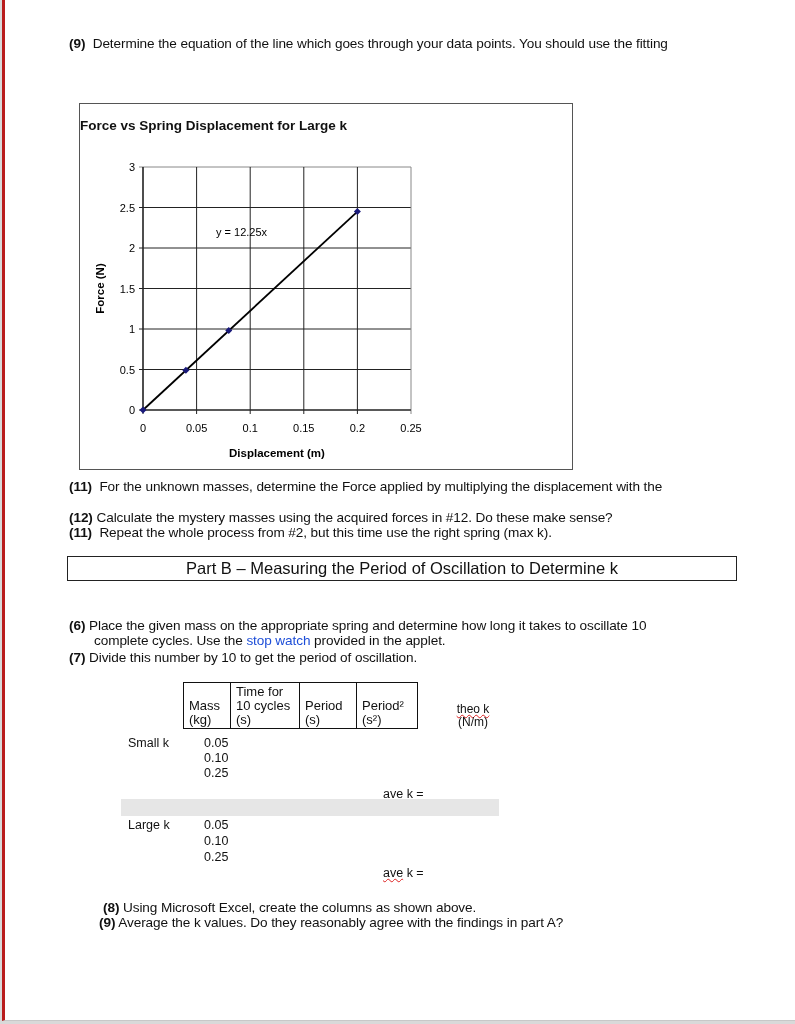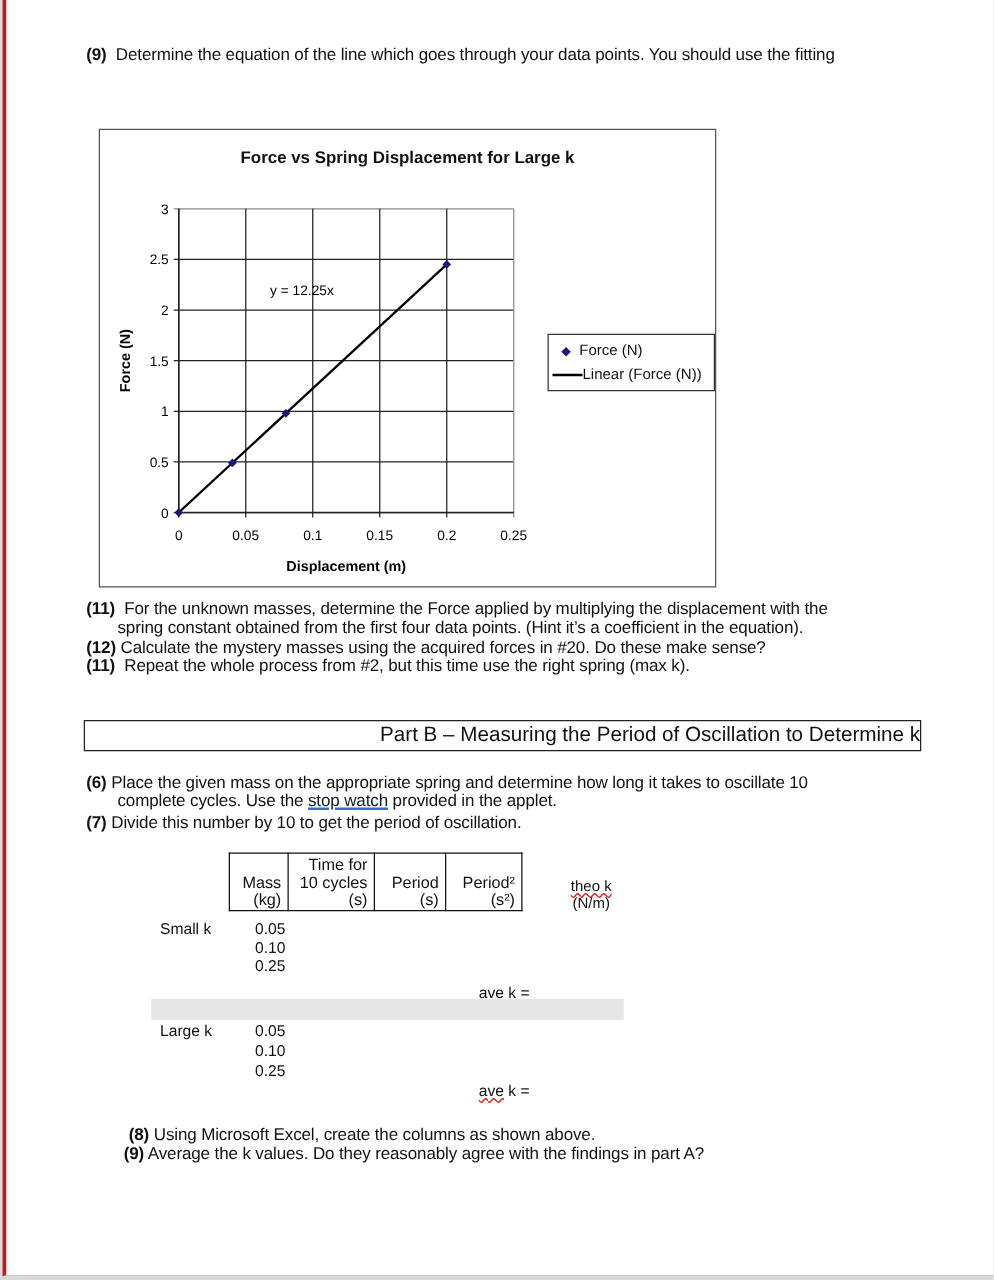--- a/index.html
+++ b/index.html
@@ -11,34 +11,34 @@
     position:absolute; left:2px; top:0; width:790px; height:1020px; background:#fff;
     border-left:3px solid #b91c1c; border-right:1px solid #c8c8c8; border-bottom:1px solid #c8c8c8;
   }
   .p { position:absolute; font-size:13.6px; line-height:15px; letter-spacing:-0.1px; }
   .p b { font-weight:bold; }
   .indent { padding-left:25px; display:block; }
   .chart-box {
     position:absolute; left:74px; top:103px; width:492px; height:365px;
     border:1px solid #555; background:#fff;
   }
-  .chart-title { position:absolute; left:0; width:100%; top:14px; text-align:center; font-weight:bold; font-size:13.5px; }
+  .chart-title { position:absolute; left:0; width:100%; top:14px; text-align:left; font-weight:bold; font-size:13.5px; }
   svg text { font-family:"Liberation Sans", sans-serif; }
   .legend {
     position:absolute; left:358px; top:163px; width:132px; height:44px; border:1px solid #333; background:#fff; font-size:12px;
   }
   .legend-row { position:absolute; left:0; height:16px; line-height:16px; white-space:nowrap; }
   .partb-box {
-    position:absolute; left:62px; top:576px; width:668px; height:23px; border:1px solid #222;
-    text-align:right; font-size:16.5px; line-height:23px;
+    position:absolute; left:62px; top:556px; width:668px; height:23px; border:1px solid #222;
+    text-align:center; font-size:16.5px; line-height:23px;
   }
-  .link { color:#0f172a; text-decoration:underline; text-decoration-color:#3a6bd0; text-decoration-thickness:2px; }
+  .link { color:#1d4ed8; text-decoration-color:#3a6bd0; text-decoration-thickness:2px; }
   .squig { text-decoration:underline wavy #d22; text-decoration-thickness:1px; }
   table.hdr { position:absolute; left:178px; top:682px; border-collapse:collapse; font-size:13px; }
-  table.hdr td { border:1.5px solid #111; text-align:right; vertical-align:bottom; line-height:14px; padding:2px 5px 1px 5px; }
+  table.hdr td { border:1.5px solid #111; text-align:left; vertical-align:bottom; line-height:14px; padding:2px 5px 1px 5px; }
   .t { position:absolute; font-size:12.5px; line-height:15px; }
   .gray-band { position:absolute; left:116px; top:799px; width:378px; height:17px; background:#e6e6e6; }
 </style>
 </head>
 <body>
 
 <div class="page">
 
   <div class="p" style="left:64px; top:36px; width:680px;">
     <b>(9)</b>&nbsp;
@@ -78,38 +78,29 @@
         <line x1="63" y1="63" x2="63" y2="306" stroke="#222" stroke-width="1.2"></line>
         <text x="197" y="353" text-anchor="middle" font-size="11.5" font-weight="bold">Displacement (m)</text>
         <text x="0" y="0" text-anchor="middle" font-size="11.5" font-weight="bold" transform="translate(24,184.5) rotate(-90)">Force (N)</text>
         <line x1="63" y1="306" x2="277.4" y2="107.54999999999998" stroke="#000000" stroke-width="1.8"></line>
         <polygon points="63,302.5 66.5,306 63,309.5 59.5,306" fill="#1a1a7a"></polygon>
         <polygon points="105.88,262.81 109.38,266.31 105.88,269.81 102.38,266.31" fill="#1a1a7a"></polygon>
         <polygon points="148.76,223.12 152.26,226.62 148.76,230.12 145.26,226.62" fill="#1a1a7a"></polygon>
         <polygon points="277.4,104.04999999999998 280.9,107.54999999999998 277.4,111.04999999999998 273.9,107.54999999999998" fill="#1a1a7a"></polygon>
         <text x="136" y="131.79999999999998" font-size="11" text-anchor="start">y = 12.25x</text>
       </svg>
-    <div class="legend">
-      <div class="legend-row" style="top:4px; left:10px;">
-        <span style="color:#1a1a7a; font-size:10px;">◆</span>&nbsp;&nbsp;<span>Force (N)</span>
-      </div>
-      <div class="legend-row" style="top:23px; left:3px;">
-        <span style="display:inline-block;width:24px;height:2px;background:#000;vertical-align:middle;"></span><span>Linear (Force (N))</span>
-      </div>
-    </div>
   </div>
 
   <div class="p" style="left:64px; top:479px; width:680px;">
     <b>(11)</b>&nbsp;
     <span>For the unknown masses, determine the Force applied by multiplying the displacement with the</span>
-    <span class="indent">spring constant obtained from the first four data points.  (Hint it’s a coefficient in the equation).</span>
   </div>
   <div class="p" style="left:64px; top:510px; width:680px;">
     <b>(12)</b>
-    <span>Calculate the mystery masses using the acquired forces in #20.  Do these make sense?</span>
+    <span>Calculate the mystery masses using the acquired forces in #12.  Do these make sense?</span>
   </div>
   <div class="p" style="left:64px; top:525px; width:680px;">
     <b>(11)</b>&nbsp;
     <span>Repeat the whole process from #2, but this time use the right spring (max k).</span>
   </div>
 
   <div class="partb-box">Part B – Measuring the Period of Oscillation to Determine k</div>
 
   <div class="p" style="left:64px; top:618px; width:680px;">
     <b>(6)</b>

